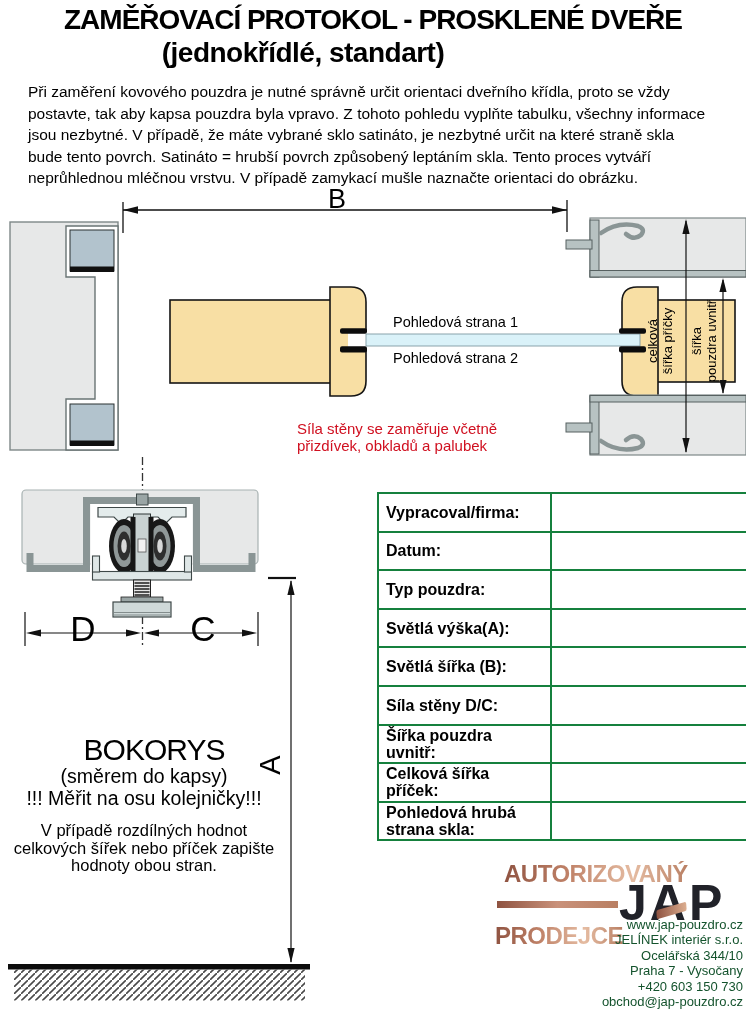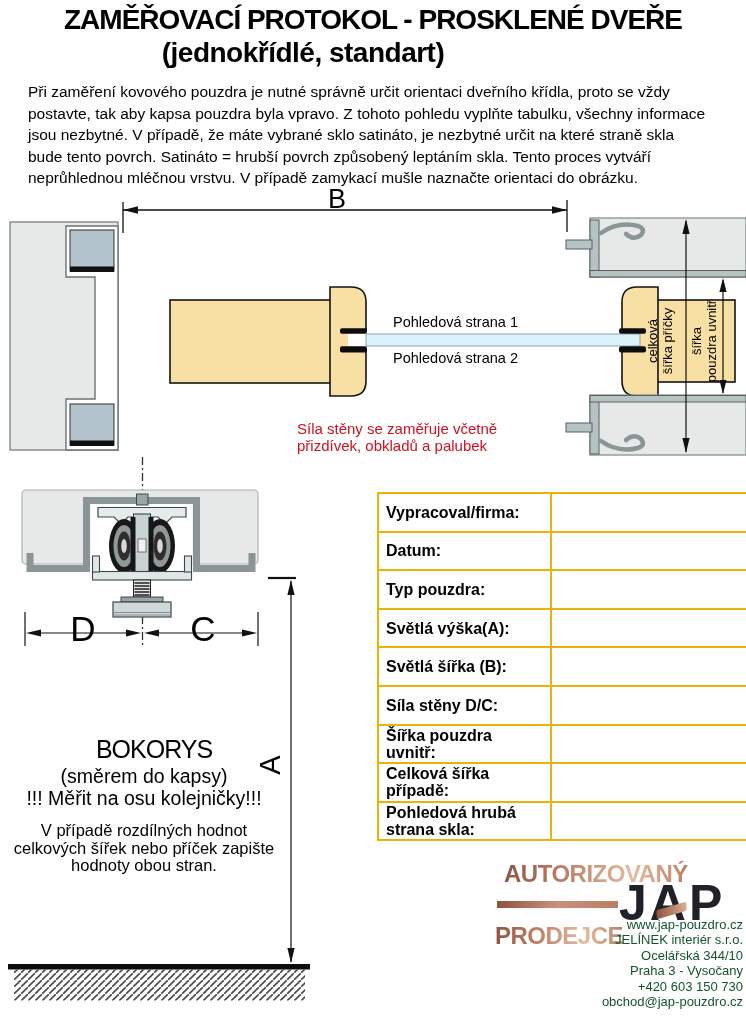--- a/index.html
+++ b/index.html
@@ -12,28 +12,28 @@
          font-size:28px;letter-spacing:-1px;white-space:nowrap;line-height:32px;}
   .title2{left:0;top:37px;width:606px;text-align:center;font-weight:bold;
           font-size:28px;letter-spacing:-0.5px;white-space:nowrap;line-height:32px;}
   
   .intro{left:8px;top:81px;width:736px;font-size:15.5px;line-height:21.6px;}
   .intro div{white-space:nowrap;margin-left:20px;}
   
   #diagram-svg{left:0;top:0;width:746px;height:1020px;}
   
   .bok{left:0;top:734px;width:288px;text-align:center;}
-  .bok-title{font-size:25px;letter-spacing:-1px;line-height:31px;margin-left:20px;}
+  .bok-title{font-size:30px;letter-spacing:-1px;line-height:31px;margin-left:20px;}
   .bok-sub{font-size:19.5px;line-height:22px;}
   .bok-warn{font-size:19.5px;line-height:22px;}
   .bok-note{margin-top:13px;font-size:16.5px;line-height:17.6px;}
   
   table.form{position:absolute;left:377px;top:492px;width:357px;border-collapse:collapse;
              table-layout:fixed;}
-  table.form td{border:2px solid #eab308;height:36.6px;vertical-align:middle;
+  table.form td{border:2px solid #15803d;height:36.6px;vertical-align:middle;
                 font-size:16px;font-weight:bold;line-height:17px;
                 padding:0 4px 0 7px;}
   table.form td.val{width:195px;font-weight:normal;}
   table.form td.lab{width:160px;}
   
   .copper-txt{font-weight:bold;font-size:24px;letter-spacing:-0.5px;line-height:26px;
       background:linear-gradient(90deg,#8f5341 0%,#c08268 35%,#e5bca2 70%,#b97f63 100%);
       -webkit-background-clip:text;background-clip:text;
       -webkit-text-fill-color:transparent;color:transparent;white-space:nowrap;}
   .auth1{left:495px;top:861px;margin-left:9px;}
@@ -253,35 +253,35 @@
       </tr>
       <tr>
         <td class="lab">Síla stěny D/C:</td>
         <td class="val"></td>
       </tr>
       <tr>
         <td class="lab">Šířka pouzdra uvnitř:</td>
         <td class="val"></td>
       </tr>
       <tr>
-        <td class="lab">Celková šířka případě:</td>
+        <td class="lab">Celková šířka příček:</td>
         <td class="val"></td>
       </tr>
       <tr>
         <td class="lab">Pohledová hrubá strana skla:</td>
         <td class="val"></td>
       </tr>
     </tbody>
 </table>
 
 <div class="abs copper-txt auth1">AUTORIZOVANÝ</div>
 <div class="abs copper-txt auth2">PRODEJCE</div>
 <div class="abs copper-bar"></div>
 <div class="abs brand">JAP</div>
 <div class="abs brand-sash"></div>
 <div class="abs contact" id="contact-lines">
     <div>www.jap-pouzdro.cz</div>
     <div>JELÍNEK interiér s.r.o.</div>
     <div>Ocelářská 344/10</div>
-    <div>Praha 3 - Vysočany</div>
+    <div>Praha 7 - Vysočany</div>
     <div>+420 603 150 730</div>
     <div>obchod@jap-pouzdro.cz</div>
   </div>
 
 </body></html>

